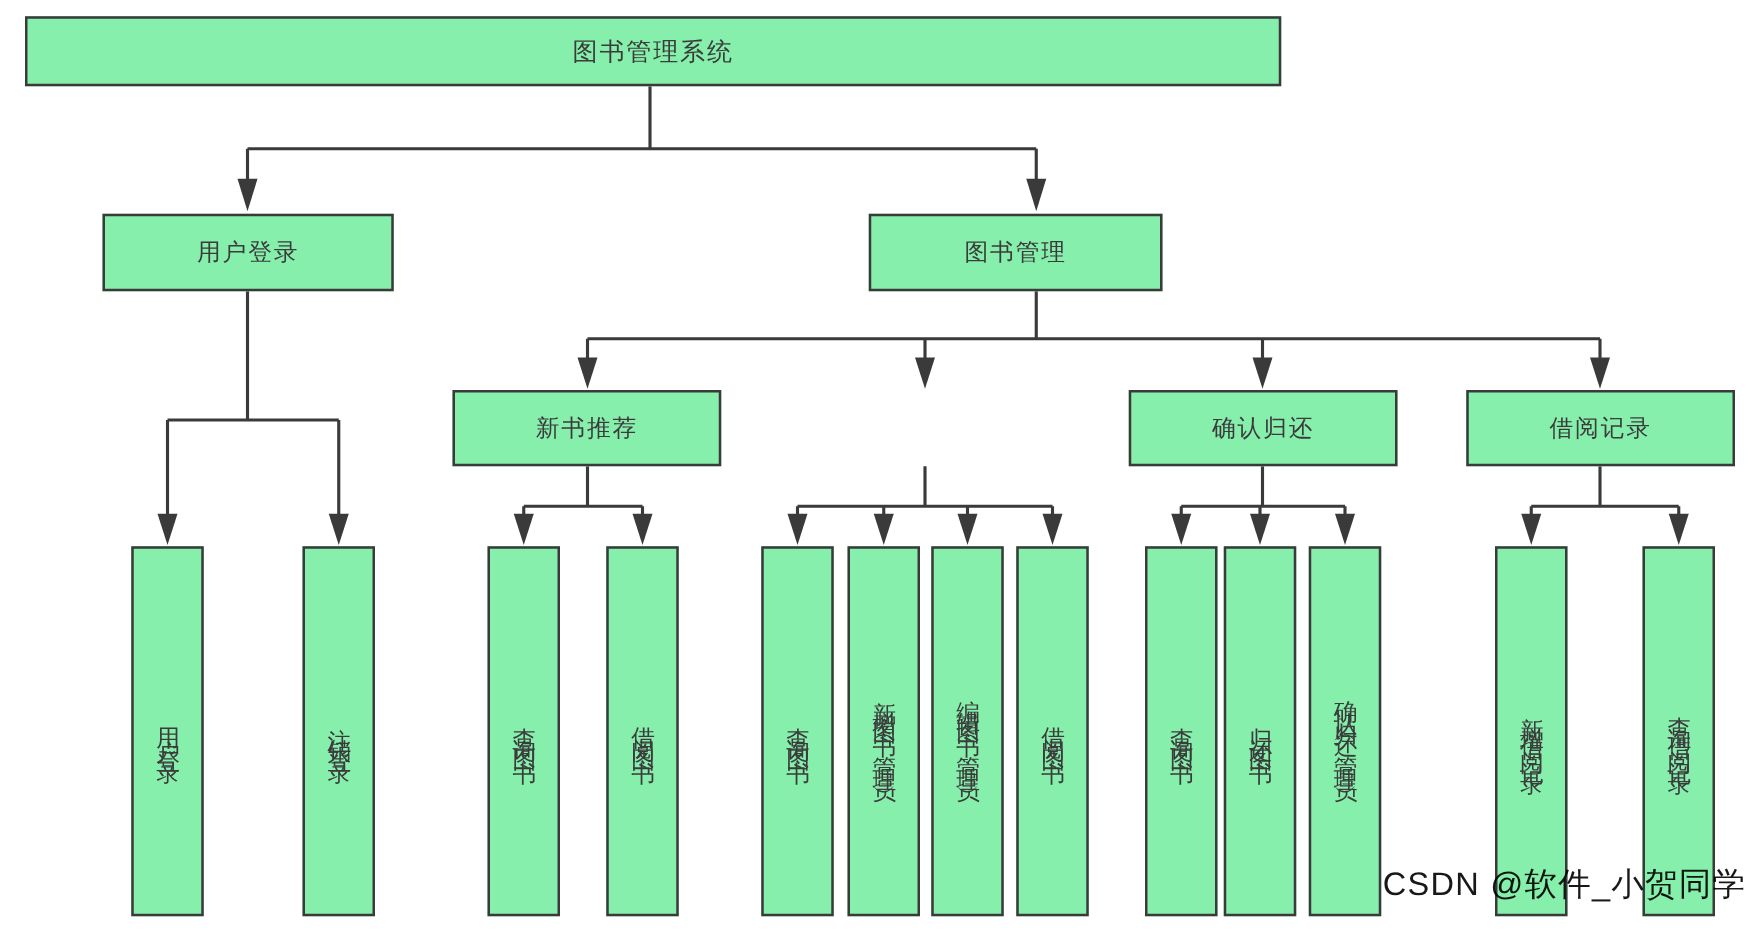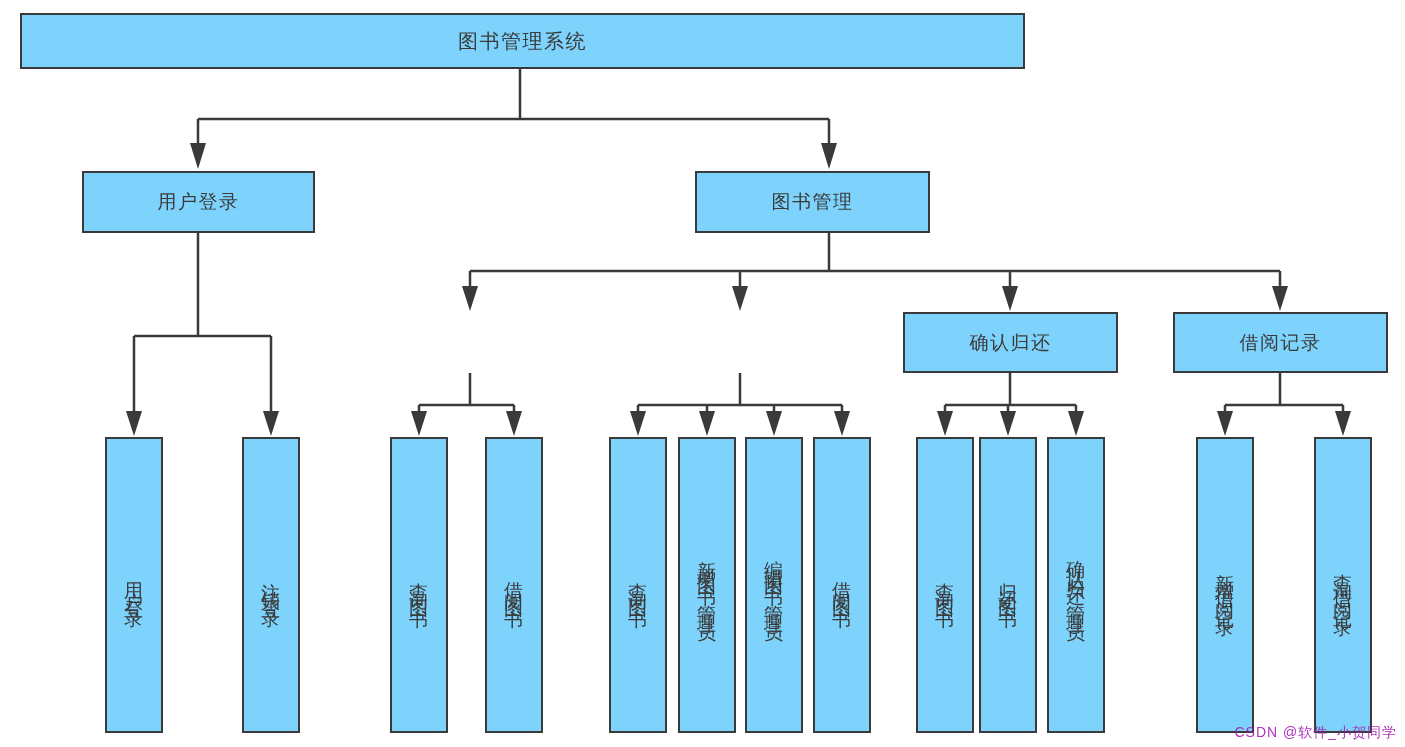--- a/index.html
+++ b/index.html
@@ -23,21 +23,21 @@
   svg.connectors {
     position: absolute;
     left: 0;
     top: 0;
     width: 1405px;
     height: 747px;
   }
   .node {
     position: absolute;
     box-sizing: border-box;
-    background: #7dd3fc;
+    background: #86efac;
     border: 2.5px solid #3a3a3a;
     display: flex;
     align-items: center;
     justify-content: center;
     font-size: 19px;
     letter-spacing: 1.5px;
     color: #3b3b3b;
     z-index: 2;
   }
   .node.root { font-size: 20px; }
@@ -69,23 +69,23 @@
   .leaf-3c { left: 745px; }
   .leaf-3d { left: 813px; }
   .leaf-4a { left: 916px; }
   .leaf-4b { left: 979px; }
   .leaf-4c { left: 1047px; }
   .leaf-5a { left: 1196px; }
   .leaf-5b { left: 1314px; }
   .watermark {
     position: absolute;
     right: 8px;
-    bottom: 5px;
-    font-size: 14px;
-    color: #a21caf;
+    bottom: 22px;
+    font-size: 26px;
+    color: #000000;
     letter-spacing: 1px;
     z-index: 5;
     opacity: 0.9;
   }
 </style>
 </head>
 <body>
 
 <div class="stage">
 
@@ -133,20 +133,23 @@
     <span>图书管理系统</span>
   </div>
 
   <div class="node lvl2 user-login">
     <span>用户登录</span>
   </div>
   <div class="node lvl2 book-mgmt">
     <span>图书管理</span>
   </div>
 
+  <div class="node branch branch-1">
+    <span>新书推荐</span>
+  </div>
   <div class="node branch branch-3">
     <span>确认归还</span>
   </div>
   <div class="node branch branch-4">
     <span>借阅记录</span>
   </div>
 
   <div class="node leaf leaf-1a">
     <span>用户登录</span>
   </div>

